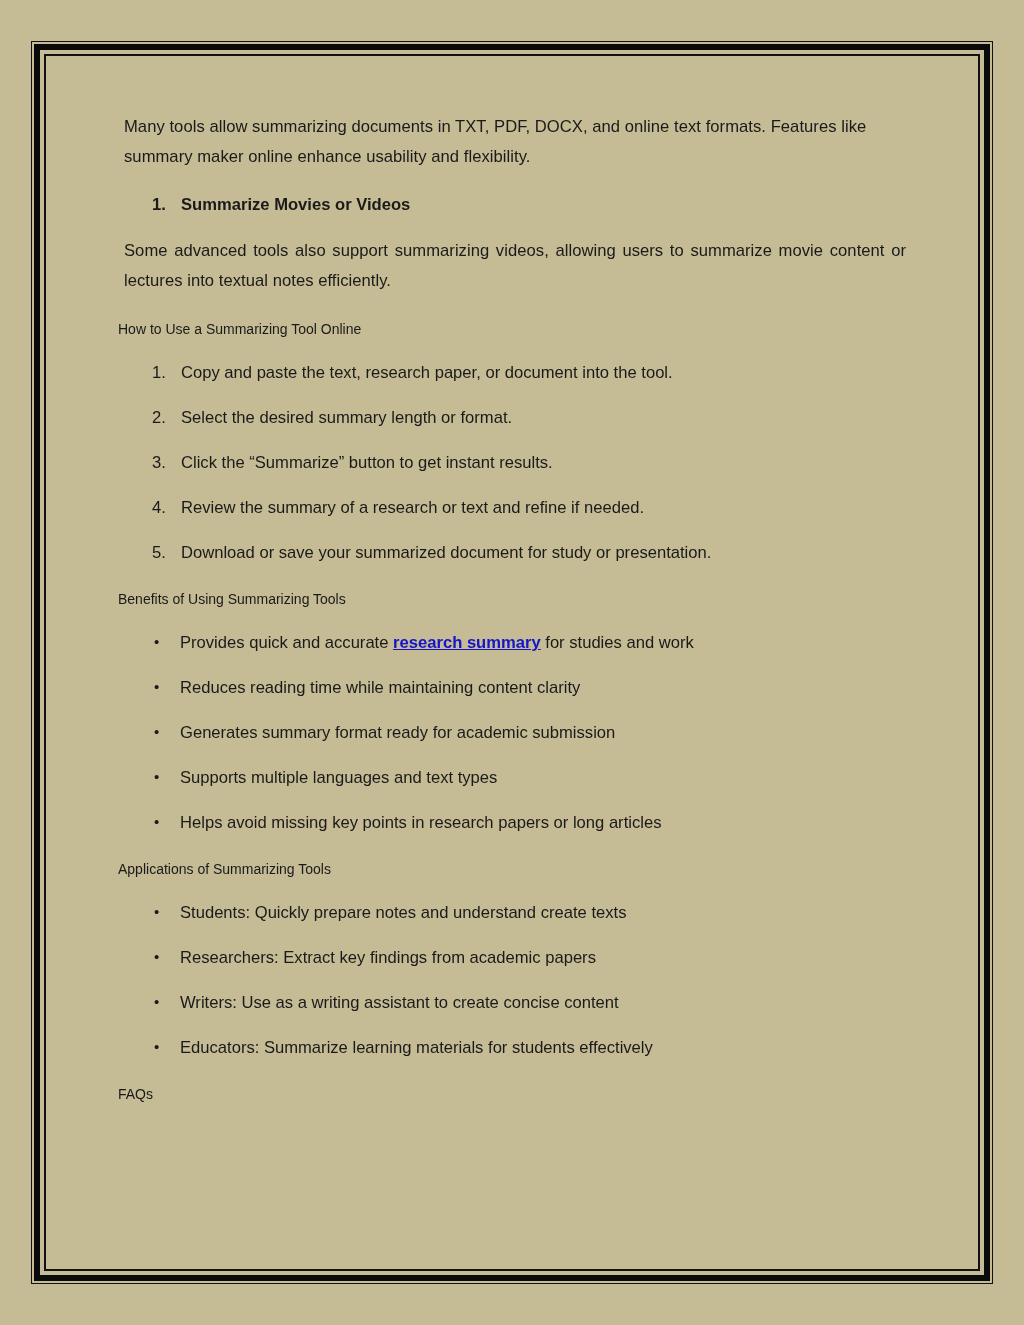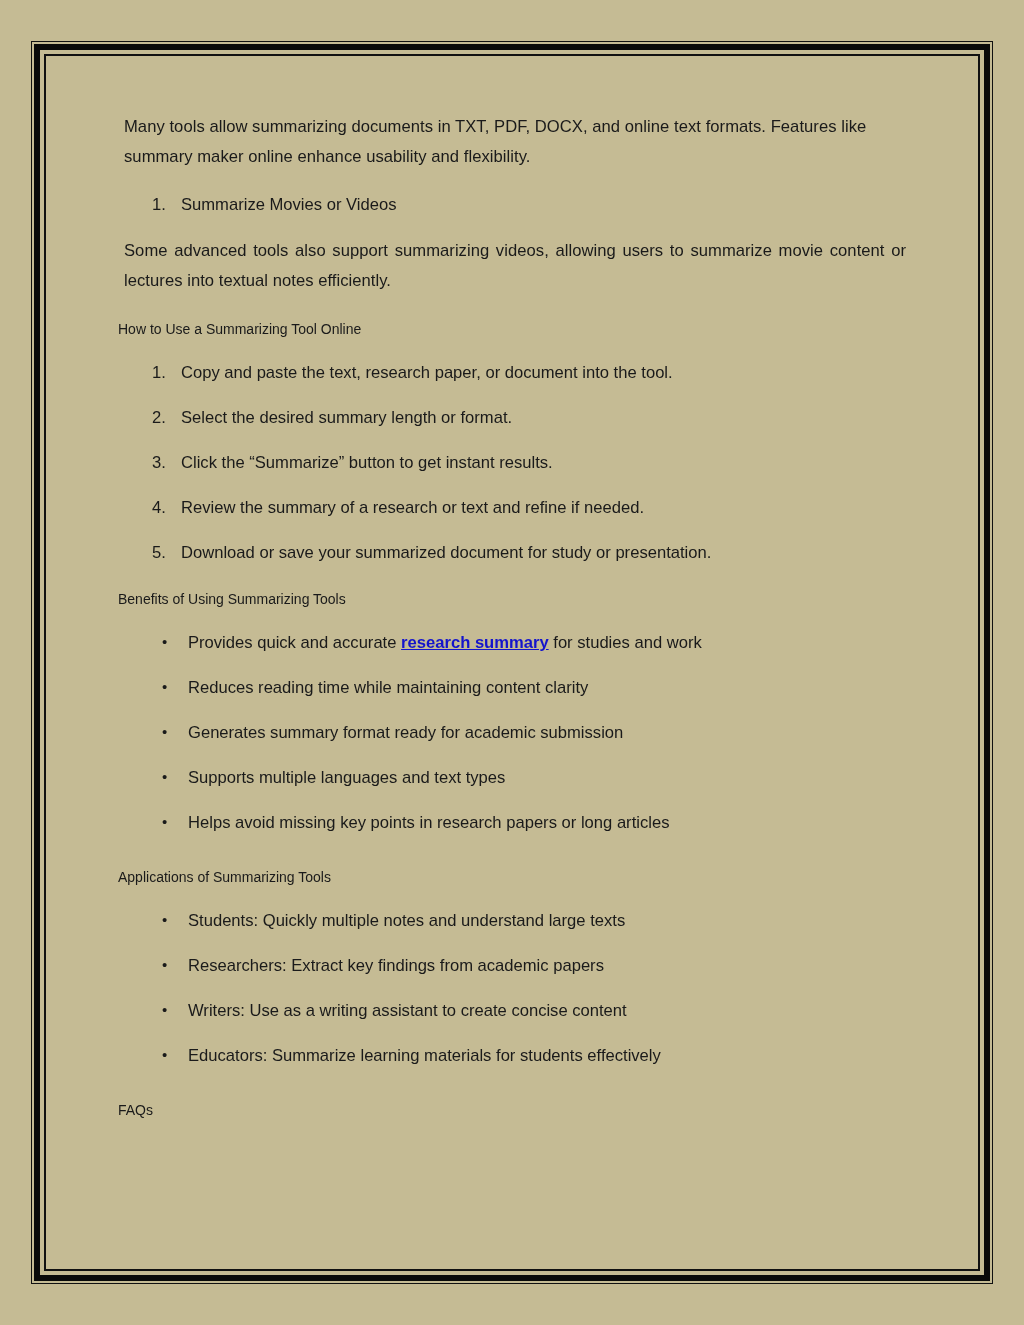--- a/index.html
+++ b/index.html
@@ -76,20 +76,21 @@
 
   
   ol.num-list {
     margin: 0;
     padding: 0 0 0 63px;
     list-style: none;
     counter-reset: numitem;
   }
   ol.num-list.start-one {
     counter-reset: numitem 0;
+    font-weight: bold;
   }
   ol.num-list > li {
     position: relative;
     color: #1a1a1a;
     font-size: 16.6px;
     line-height: 30px;
     margin-bottom: 15px;
     counter-increment: numitem;
   }
   ol.num-list > li:last-child {
@@ -100,21 +101,21 @@
     position: absolute;
     left: -29px;
     top: 0;
     width: 22px;
     text-align: left;
     color: #1a1a1a;
   }
 
   
   ul.bullet-list {
-    margin: 8px;
+    margin: 0;
     padding: 0 0 0 62px;
     list-style: none;
   }
   ul.bullet-list > li {
     position: relative;
     color: #1a1a1a;
     font-size: 16.6px;
     line-height: 30px;
     margin-bottom: 15px;
   }
@@ -180,21 +181,21 @@
     <li>Generates summary format ready for academic submission</li>
     <li>Supports multiple languages and text types</li>
     <li>Helps avoid missing key points in research papers or long articles</li>
   </ul>
 
   <div class="block-gap"></div>
 
   <p class="heading-line">Applications of Summarizing Tools</p>
 
   <ul class="bullet-list">
-    <li>Students: Quickly multiple notes and understand large texts</li>
+    <li>Students: Quickly prepare notes and understand create texts</li>
     <li>Researchers: Extract key findings from academic papers</li>
     <li>Writers: Use as a writing assistant to create concise content</li>
     <li>Educators: Summarize learning materials for students effectively</li>
   </ul>
 
   <div class="block-gap"></div>
 
   <p class="heading-line last-of-block">FAQs</p>
 
 </div>

